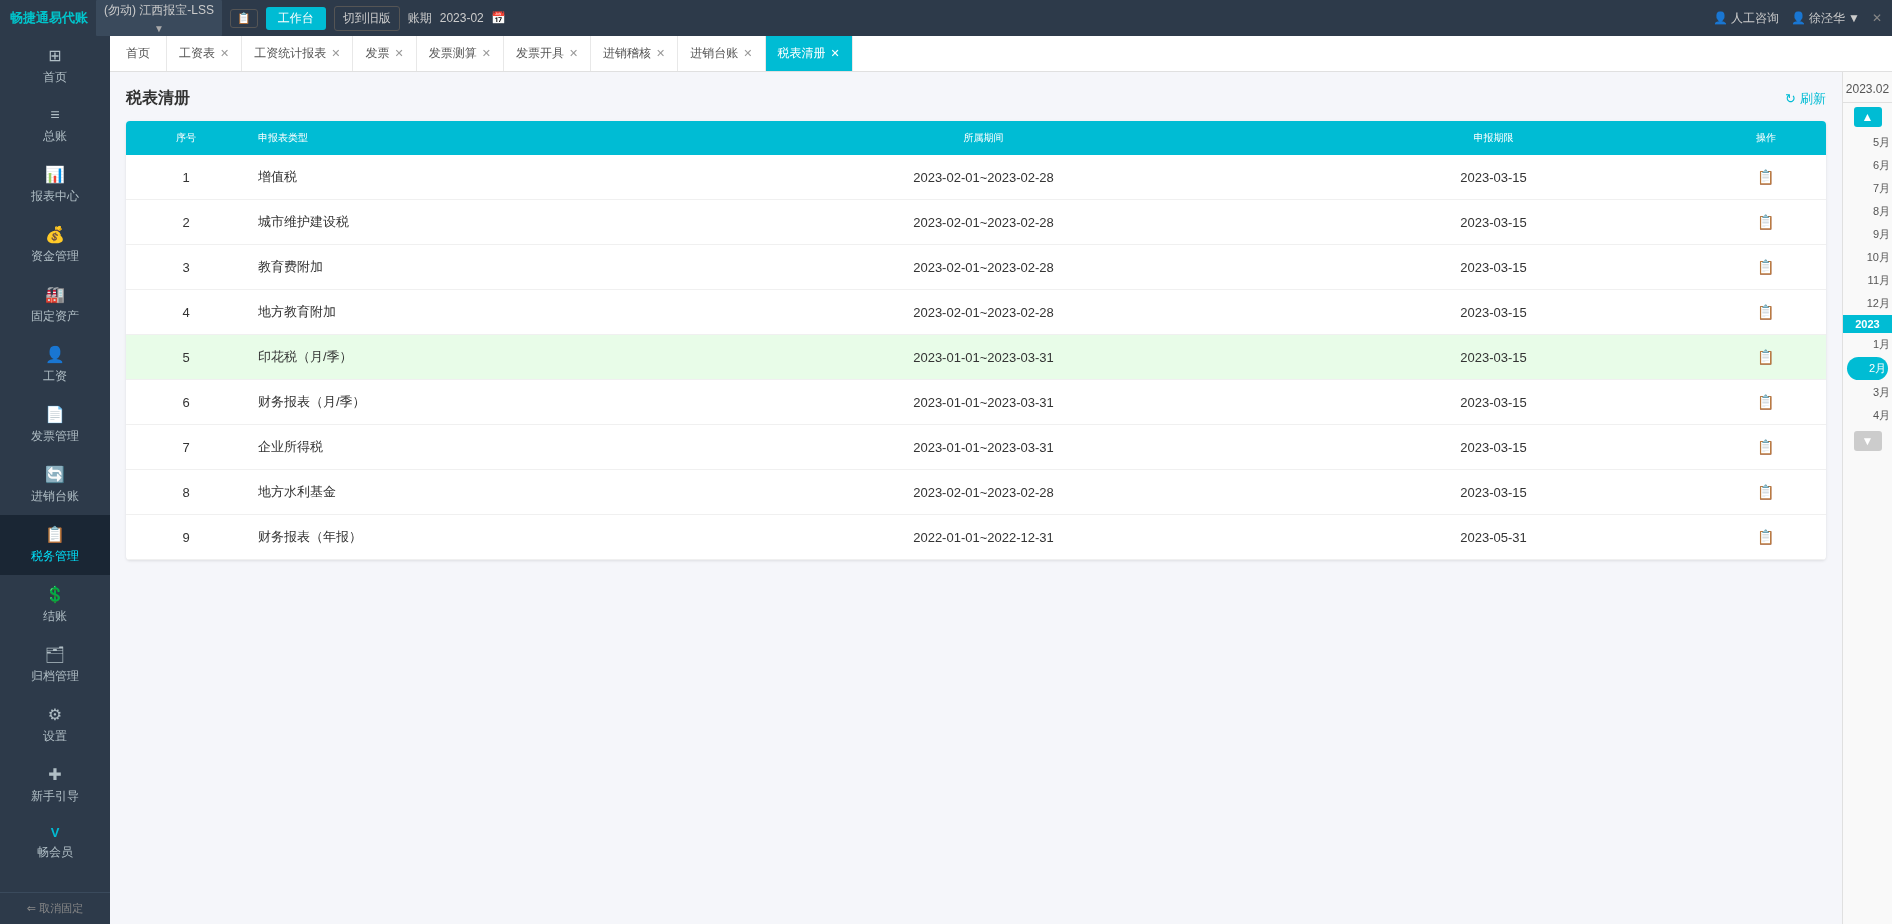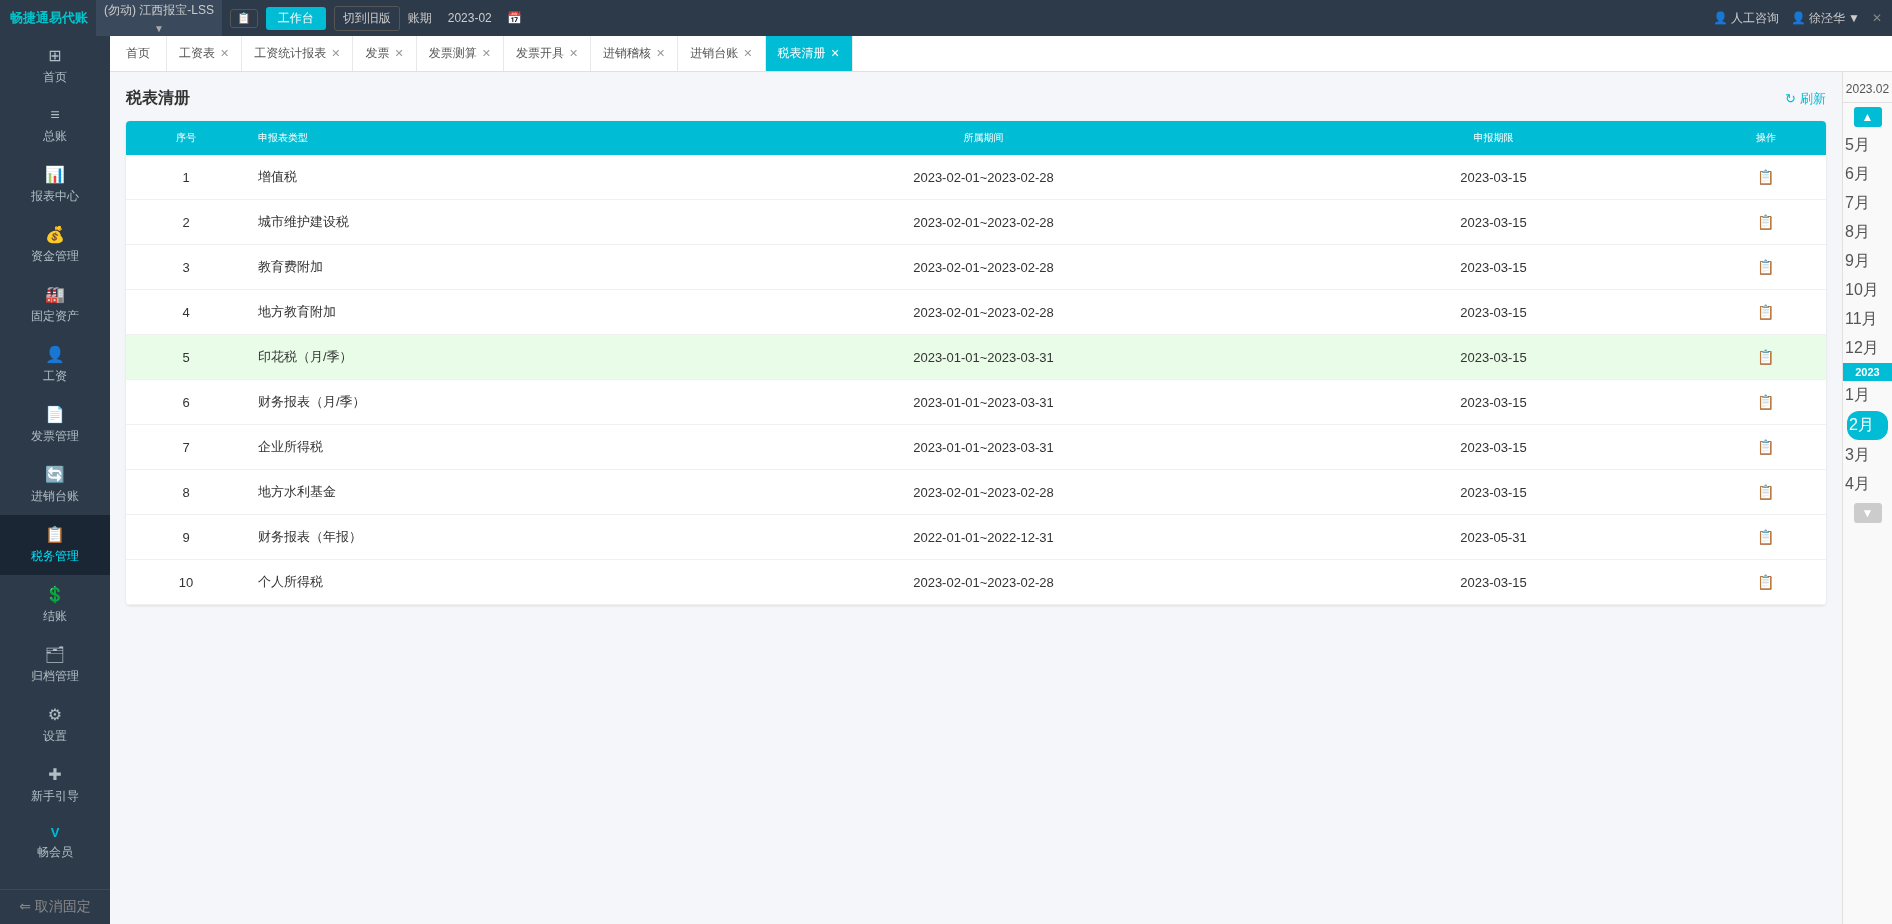--- a/index.html
+++ b/index.html
@@ -58,21 +58,21 @@
       padding: 3px 8px;
       border-radius: 3px;
       cursor: pointer;
       font-size: 12px;
     }
     .top-bar-period {
       color: #ccc;
       font-size: 12px;
       display: flex;
       align-items: center;
-      gap: 16px;
+      gap: 8px;
     }
     .top-bar-right {
       margin-left: auto;
       display: flex;
       align-items: center;
       gap: 12px;
       color: #ccc;
       font-size: 12px;
     }
     .top-bar-right .user-service { cursor: pointer; display: flex; align-items: center; gap: 3px; }
@@ -105,21 +105,21 @@
       gap: 4px;
       transition: background 0.2s;
     }
     .sidebar-item.active { color: #00e5ff; background: #1a2634; }
     .sidebar-item .icon { font-size: 16px; }
     .sidebar-bottom {
       margin-top: auto;
       padding: 8px;
       border-top: 1px solid #3a4a5c;
       color: #888;
-      font-size: 14px;
+      font-size: 11px;
       text-align: center;
       cursor: pointer;
     }
 
     
     .content-area {
       flex: 1;
       display: flex;
       flex-direction: column;
       overflow: hidden;
@@ -267,23 +267,23 @@
       border-radius: 3px;
       display: flex;
       align-items: center;
       justify-content: center;
       color: white;
       font-size: 12px;
       cursor: pointer;
       margin: 4px auto;
     }
     .right-panel-month {
-      font-size: 16px;
+      font-size: 11px;
       color: #555;
-      text-align: left;
+      text-align: right;
       padding: 4px 2px;
       cursor: pointer;
       width: 100%;
     }
     .right-panel-year {
       font-size: 11px;
       color: white;
       background: #00bcd4;
       text-align: center;
       padding: 3px 2px;
@@ -522,27 +522,20 @@
                 <td>2023-03-15</td>
                 <td class="action-cell"><span class="action-icon">📋</span></td>
               </tr>
               <tr>
                 <td>9</td>
                 <td>财务报表（年报）</td>
                 <td>2022-01-01~2022-12-31</td>
                 <td>2023-05-31</td>
                 <td class="action-cell"><span class="action-icon">📋</span></td>
               </tr>
-              <tr>
-                <td>10</td>
-                <td>个人所得税</td>
-                <td>2023-02-01~2023-02-28</td>
-                <td>2023-03-15</td>
-                <td class="action-cell"><span class="action-icon">📋</span></td>
-              </tr>
             </tbody>
         </table>
       </div>
 
       <div class="right-panel">
         <div class="right-panel-header">2023.02</div>
         <div class="right-panel-up">▲</div>
         <div class="right-panel-month">5月</div>
         <div class="right-panel-month">6月</div>
         <div class="right-panel-month">7月</div>

